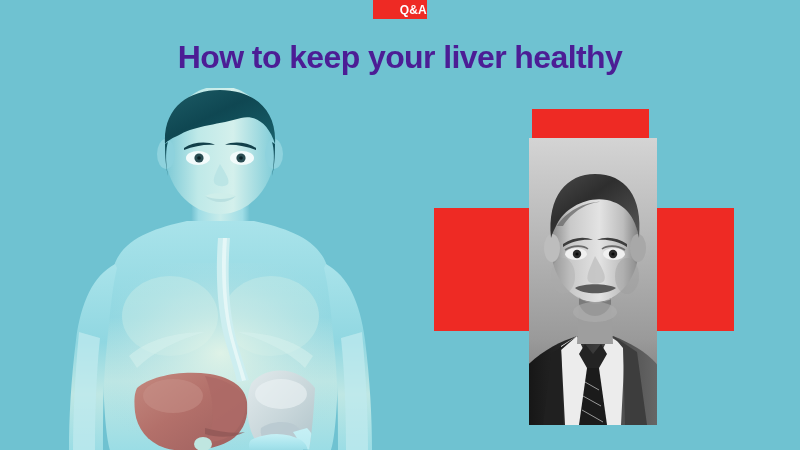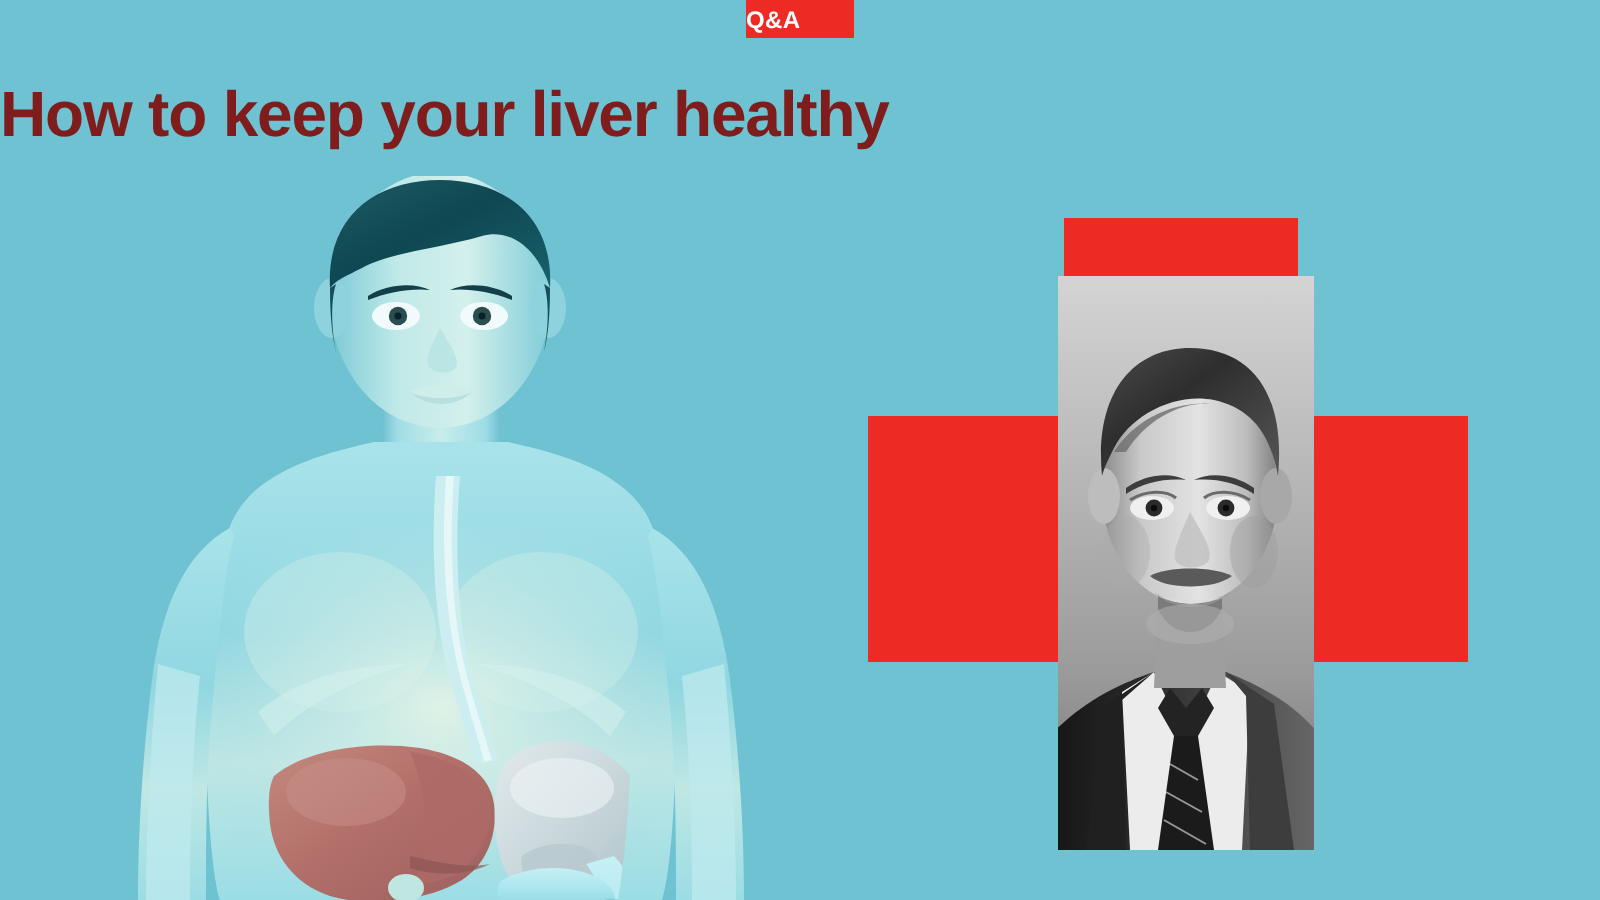--- a/index.html
+++ b/index.html
@@ -19,37 +19,38 @@
   
   #qa-badge {
     position: absolute;
     left: 373px;
     top: 0px;
     width: 54px;
     height: 19px;
     background: #ee2a24;
     display: flex;
     align-items: center;
-    justify-content: flex-start;
+    justify-content: flex-end;
   }
   #qa-badge .qa-text {
     color: #ffffff;
     font-size: 12px;
     font-weight: bold;
     letter-spacing: 0.2px;
     line-height: 1;
   }
 
   
   #headline {
     position: absolute;
     left: 0;
     top: 38px;
     width: 800px;
-    color: #7f1d1d;
+    text-align: center;
+    color: #4c1d95;
     font-size: 32px;
     font-weight: bold;
     letter-spacing: -0.6px;
     line-height: 38px;
     white-space: nowrap;
   }
 
   
   #red-cross {
     position: absolute;

